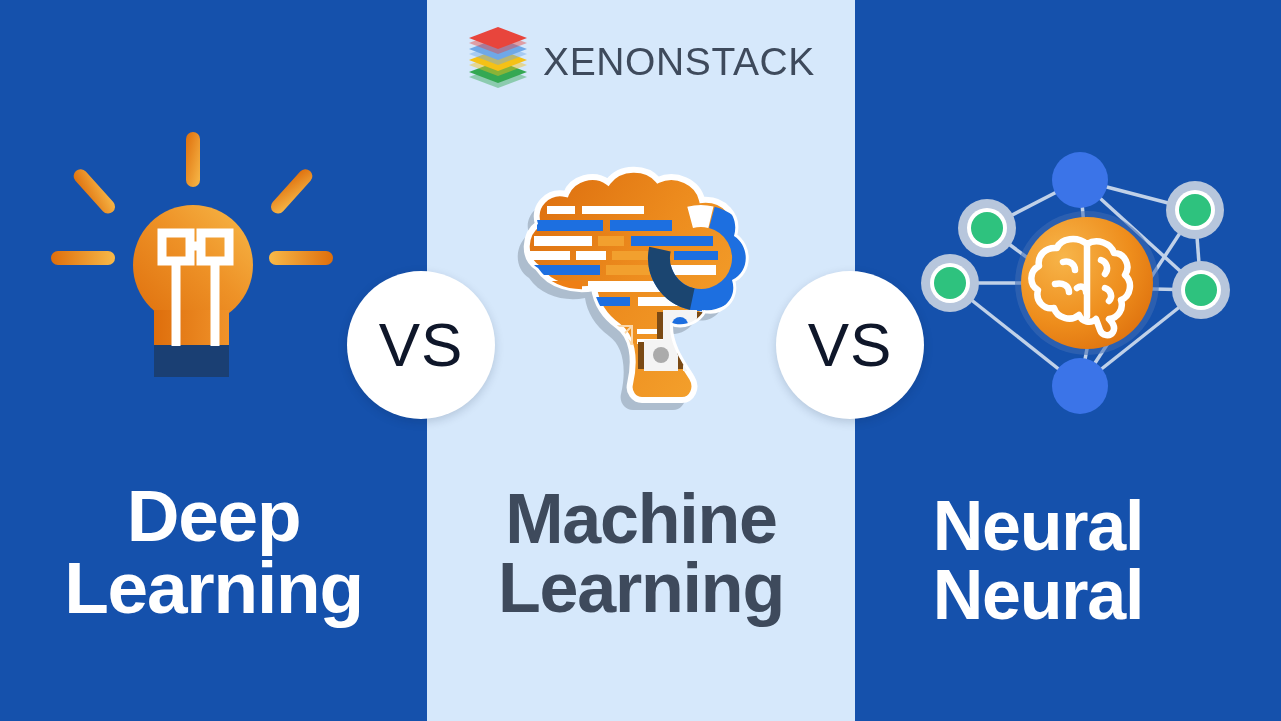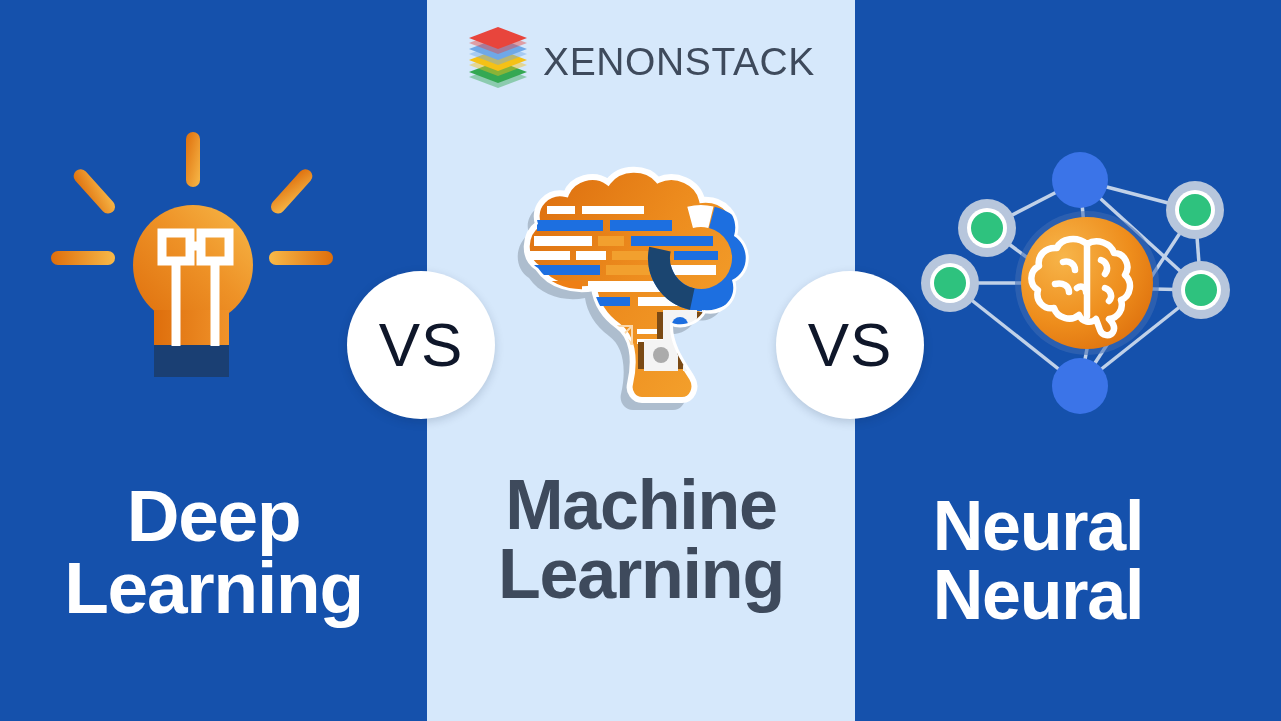--- a/index.html
+++ b/index.html
@@ -82,21 +82,21 @@
     font-weight: bold;
     line-height: 0.98;
     letter-spacing: -1.2px;
     margin-top: 40px;
   }
   #caption-left {
     left: 0; top: 440px; width: 427px;
     color: #FFFFFF; font-size: 73px;
   }
   #caption-center {
-    left: 427px; top: 431px; width: 428px;
+    left: 427px; top: 445px; width: 428px;
     color: #3E4A5C; font-size: 70px;
   }
   #caption-right {
     left: 855px; top: 452px; width: 366px;
     color: #FFFFFF; font-size: 70px;
   }
   .caption .line { display: block; }
 </style>
 </head>
 <body>

